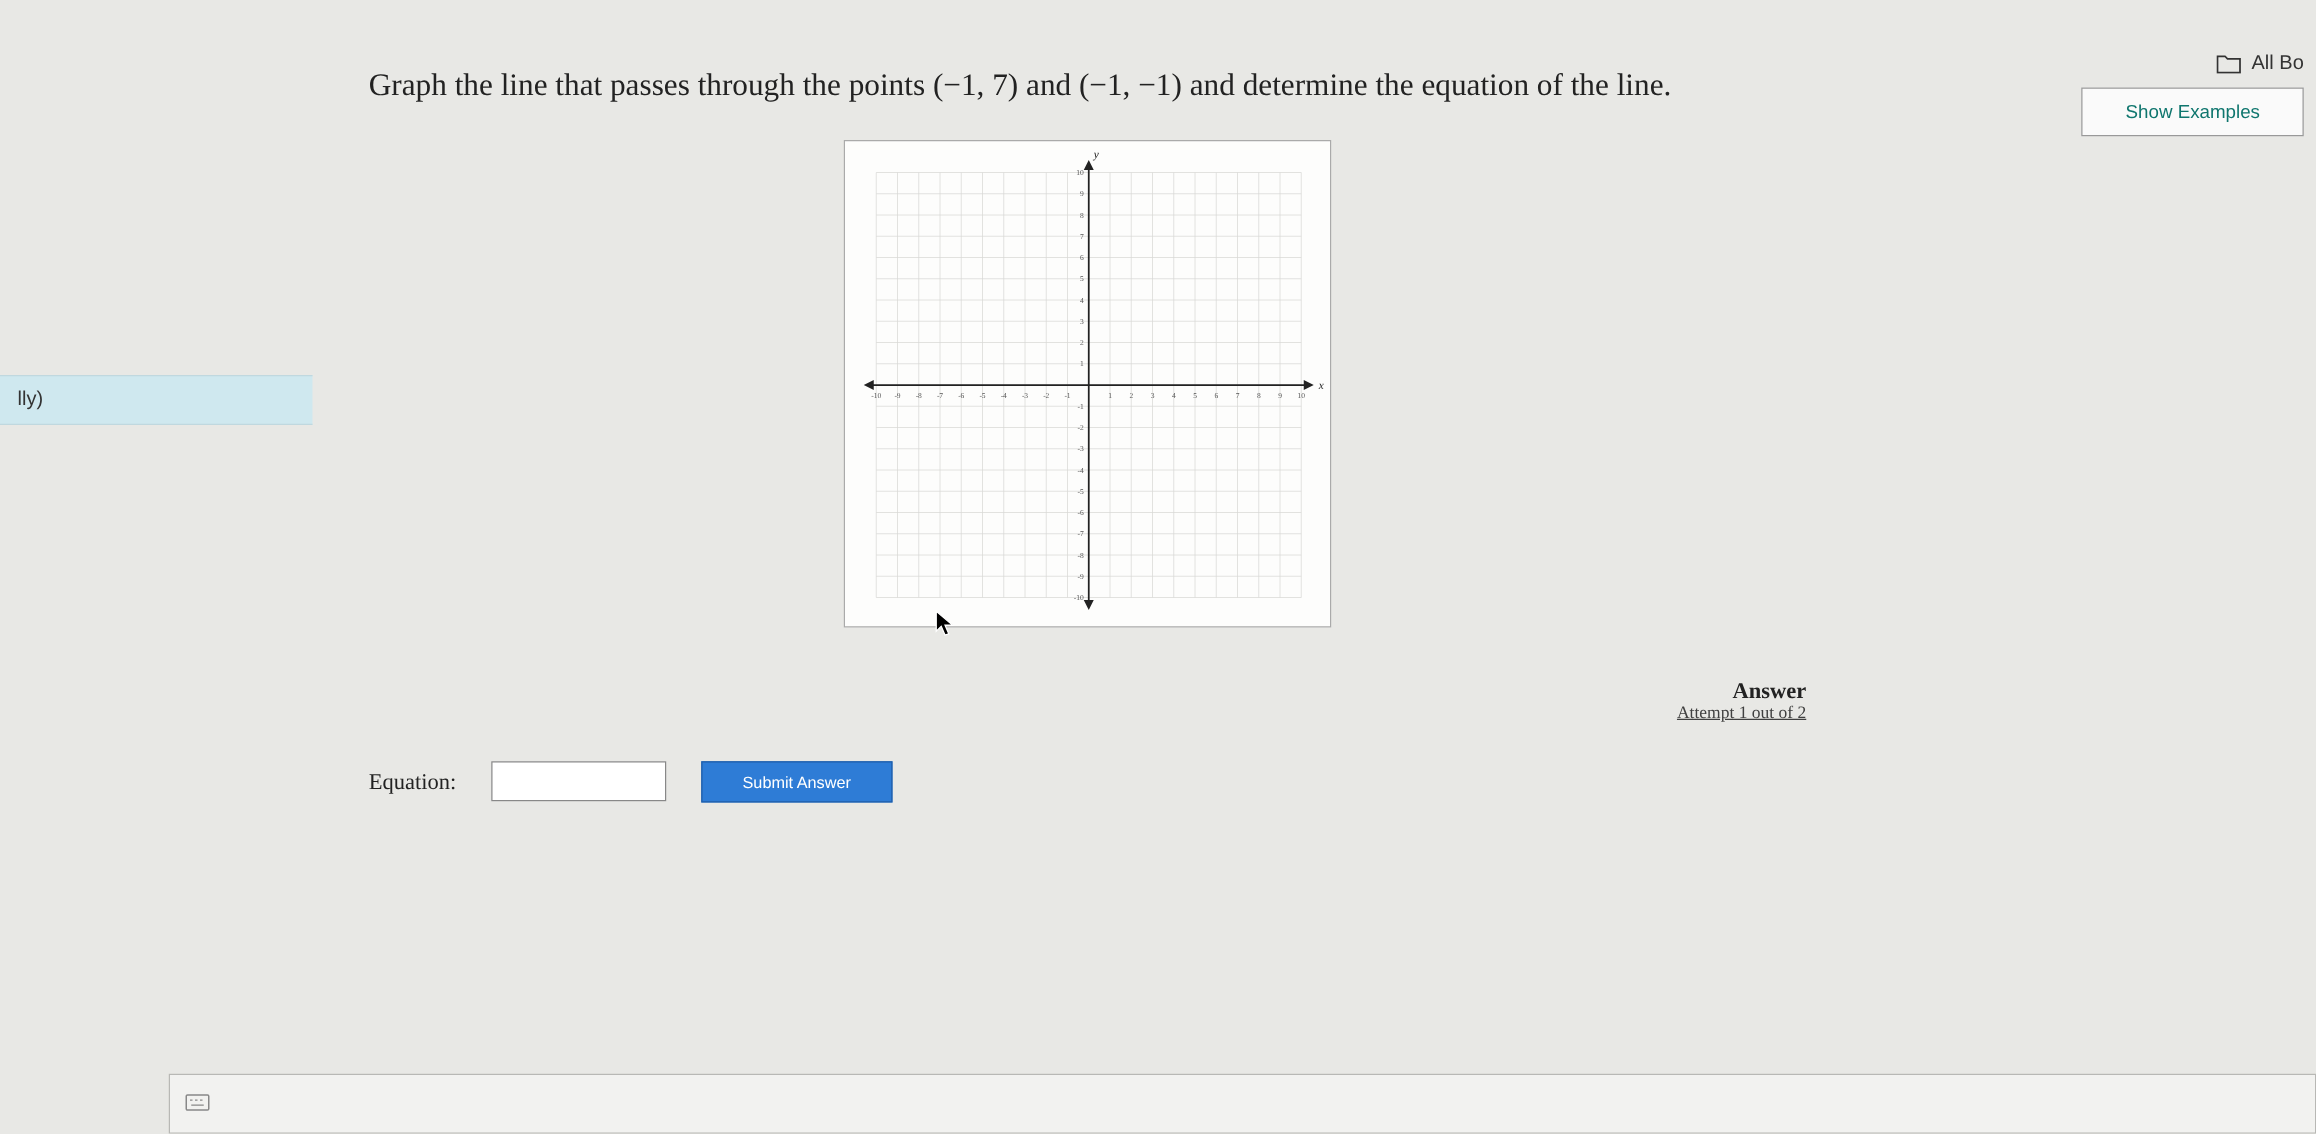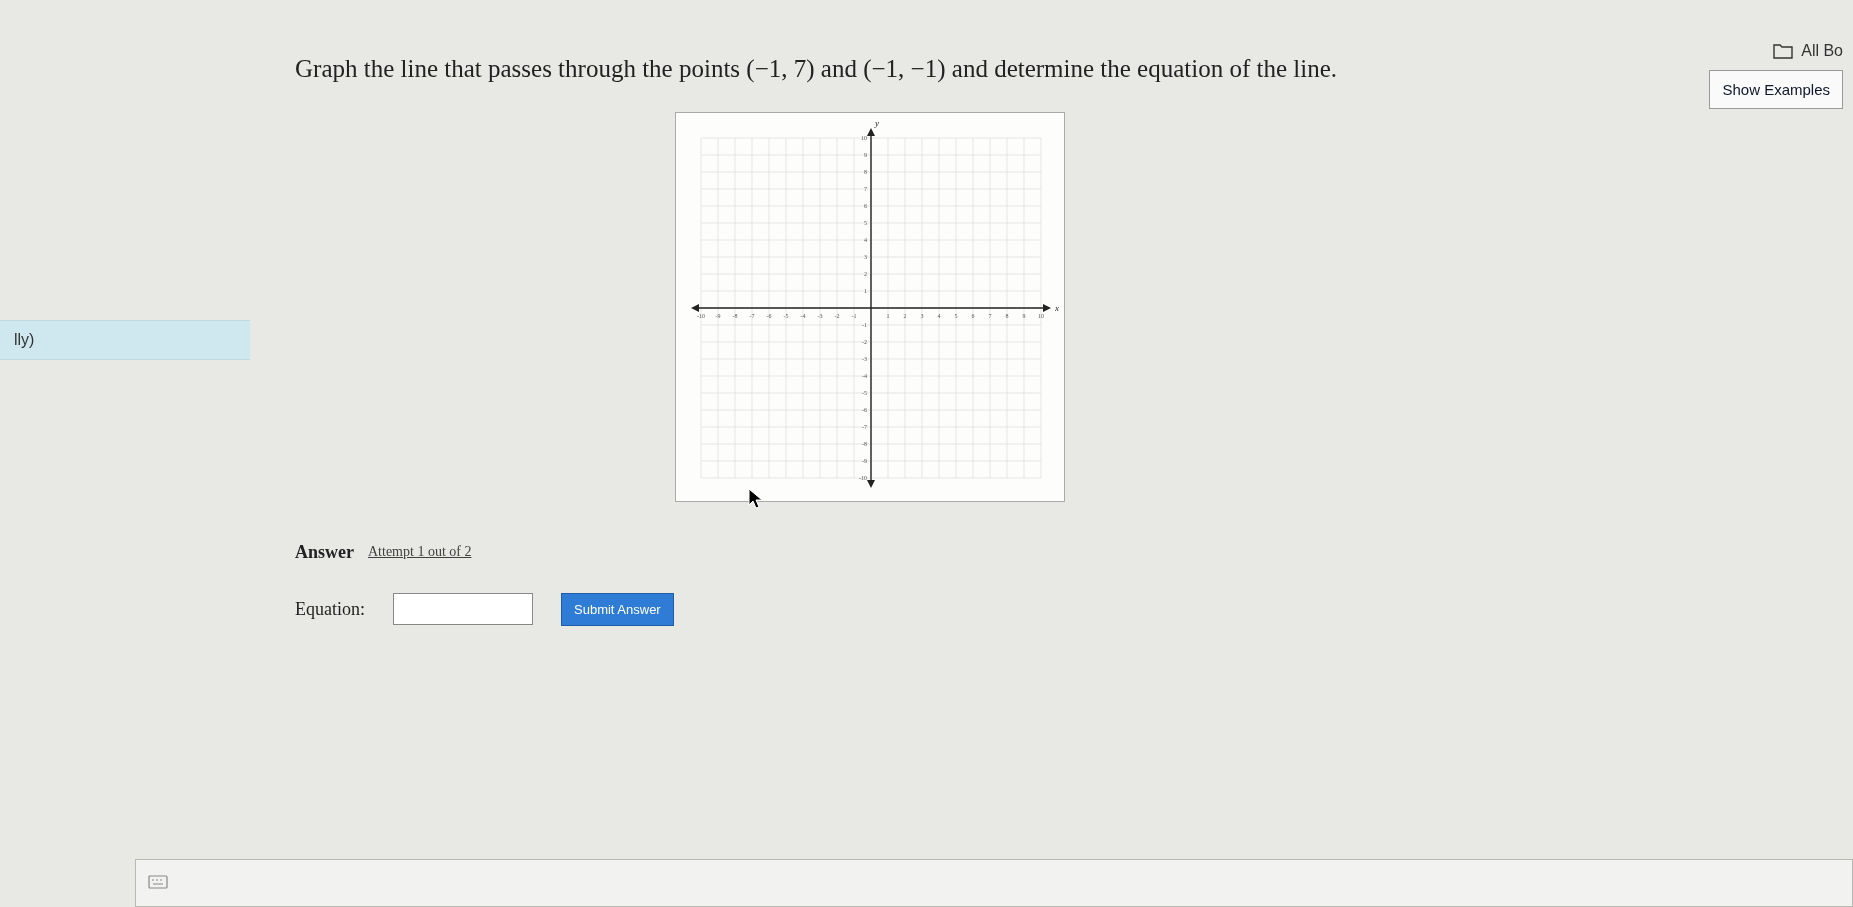--- a/index.html
+++ b/index.html
@@ -21,39 +21,38 @@
     font-family: Arial, sans-serif;
     font-size: 16px;
     color: #333;
   }
   .show-examples-btn {
     position: absolute;
     top: 70px;
     right: 10px;
     background: #fafafa;
     border: 1px solid #999;
-    padding: 10px 12px;
+    padding: 10px 34px;
     font-family: Arial, sans-serif;
     font-size: 15px;
-    color: #0f172a;
+    color: #0f766e;
     cursor: pointer;
   }
   .sidebar-item {
     position: absolute;
     left: 0;
     top: 300px;
     width: 250px;
     background: #cfe8ef;
     padding: 10px 14px;
     font-family: Arial, sans-serif;
     font-size: 16px;
     color: #333;
     border-top: 1px solid #c0d8df;
     border-bottom: 1px solid #c0d8df;
-    margin-top: 20px;
   }
   .main-content {
     position: absolute;
     left: 295px;
     top: 50px;
     width: 1150px;
   }
   .question-heading {
     font-weight: bold;
     font-size: 20px;
@@ -74,23 +73,24 @@
   .graph-box {
     width: 390px;
     height: 390px;
     border: 1px solid #aaa;
     background: #fdfdfc;
     position: relative;
   }
   .graph-box svg { display: block; }
   .answer-row {
     display: flex;
-    align-items: center;
-    gap: 14px;
+    align-items: flex-end;
+    gap: 0;
     margin-bottom: 30px;
+    flex-direction: column;
   }
   .answer-label {
     font-weight: bold;
     font-size: 18px;
     color: #222;
   }
   .attempt-text {
     font-size: 14px;
     color: #404040;
     text-decoration: underline;
@@ -109,21 +109,21 @@
     background: #fff;
     height: 32px;
     width: 140px;
     padding: 4px 8px;
     font-size: 15px;
   }
   .submit-btn {
     background: #2e7cd6;
     color: #fff;
     border: 1px solid #1f5da8;
-    padding: 8px 12px;
+    padding: 8px 32px;
     font-family: Arial, sans-serif;
     font-size: 13px;
     cursor: pointer;
   }
   .footer-bar {
     position: absolute;
     left: 135px;
     right: 0;
     bottom: 0;
     height: 48px;

